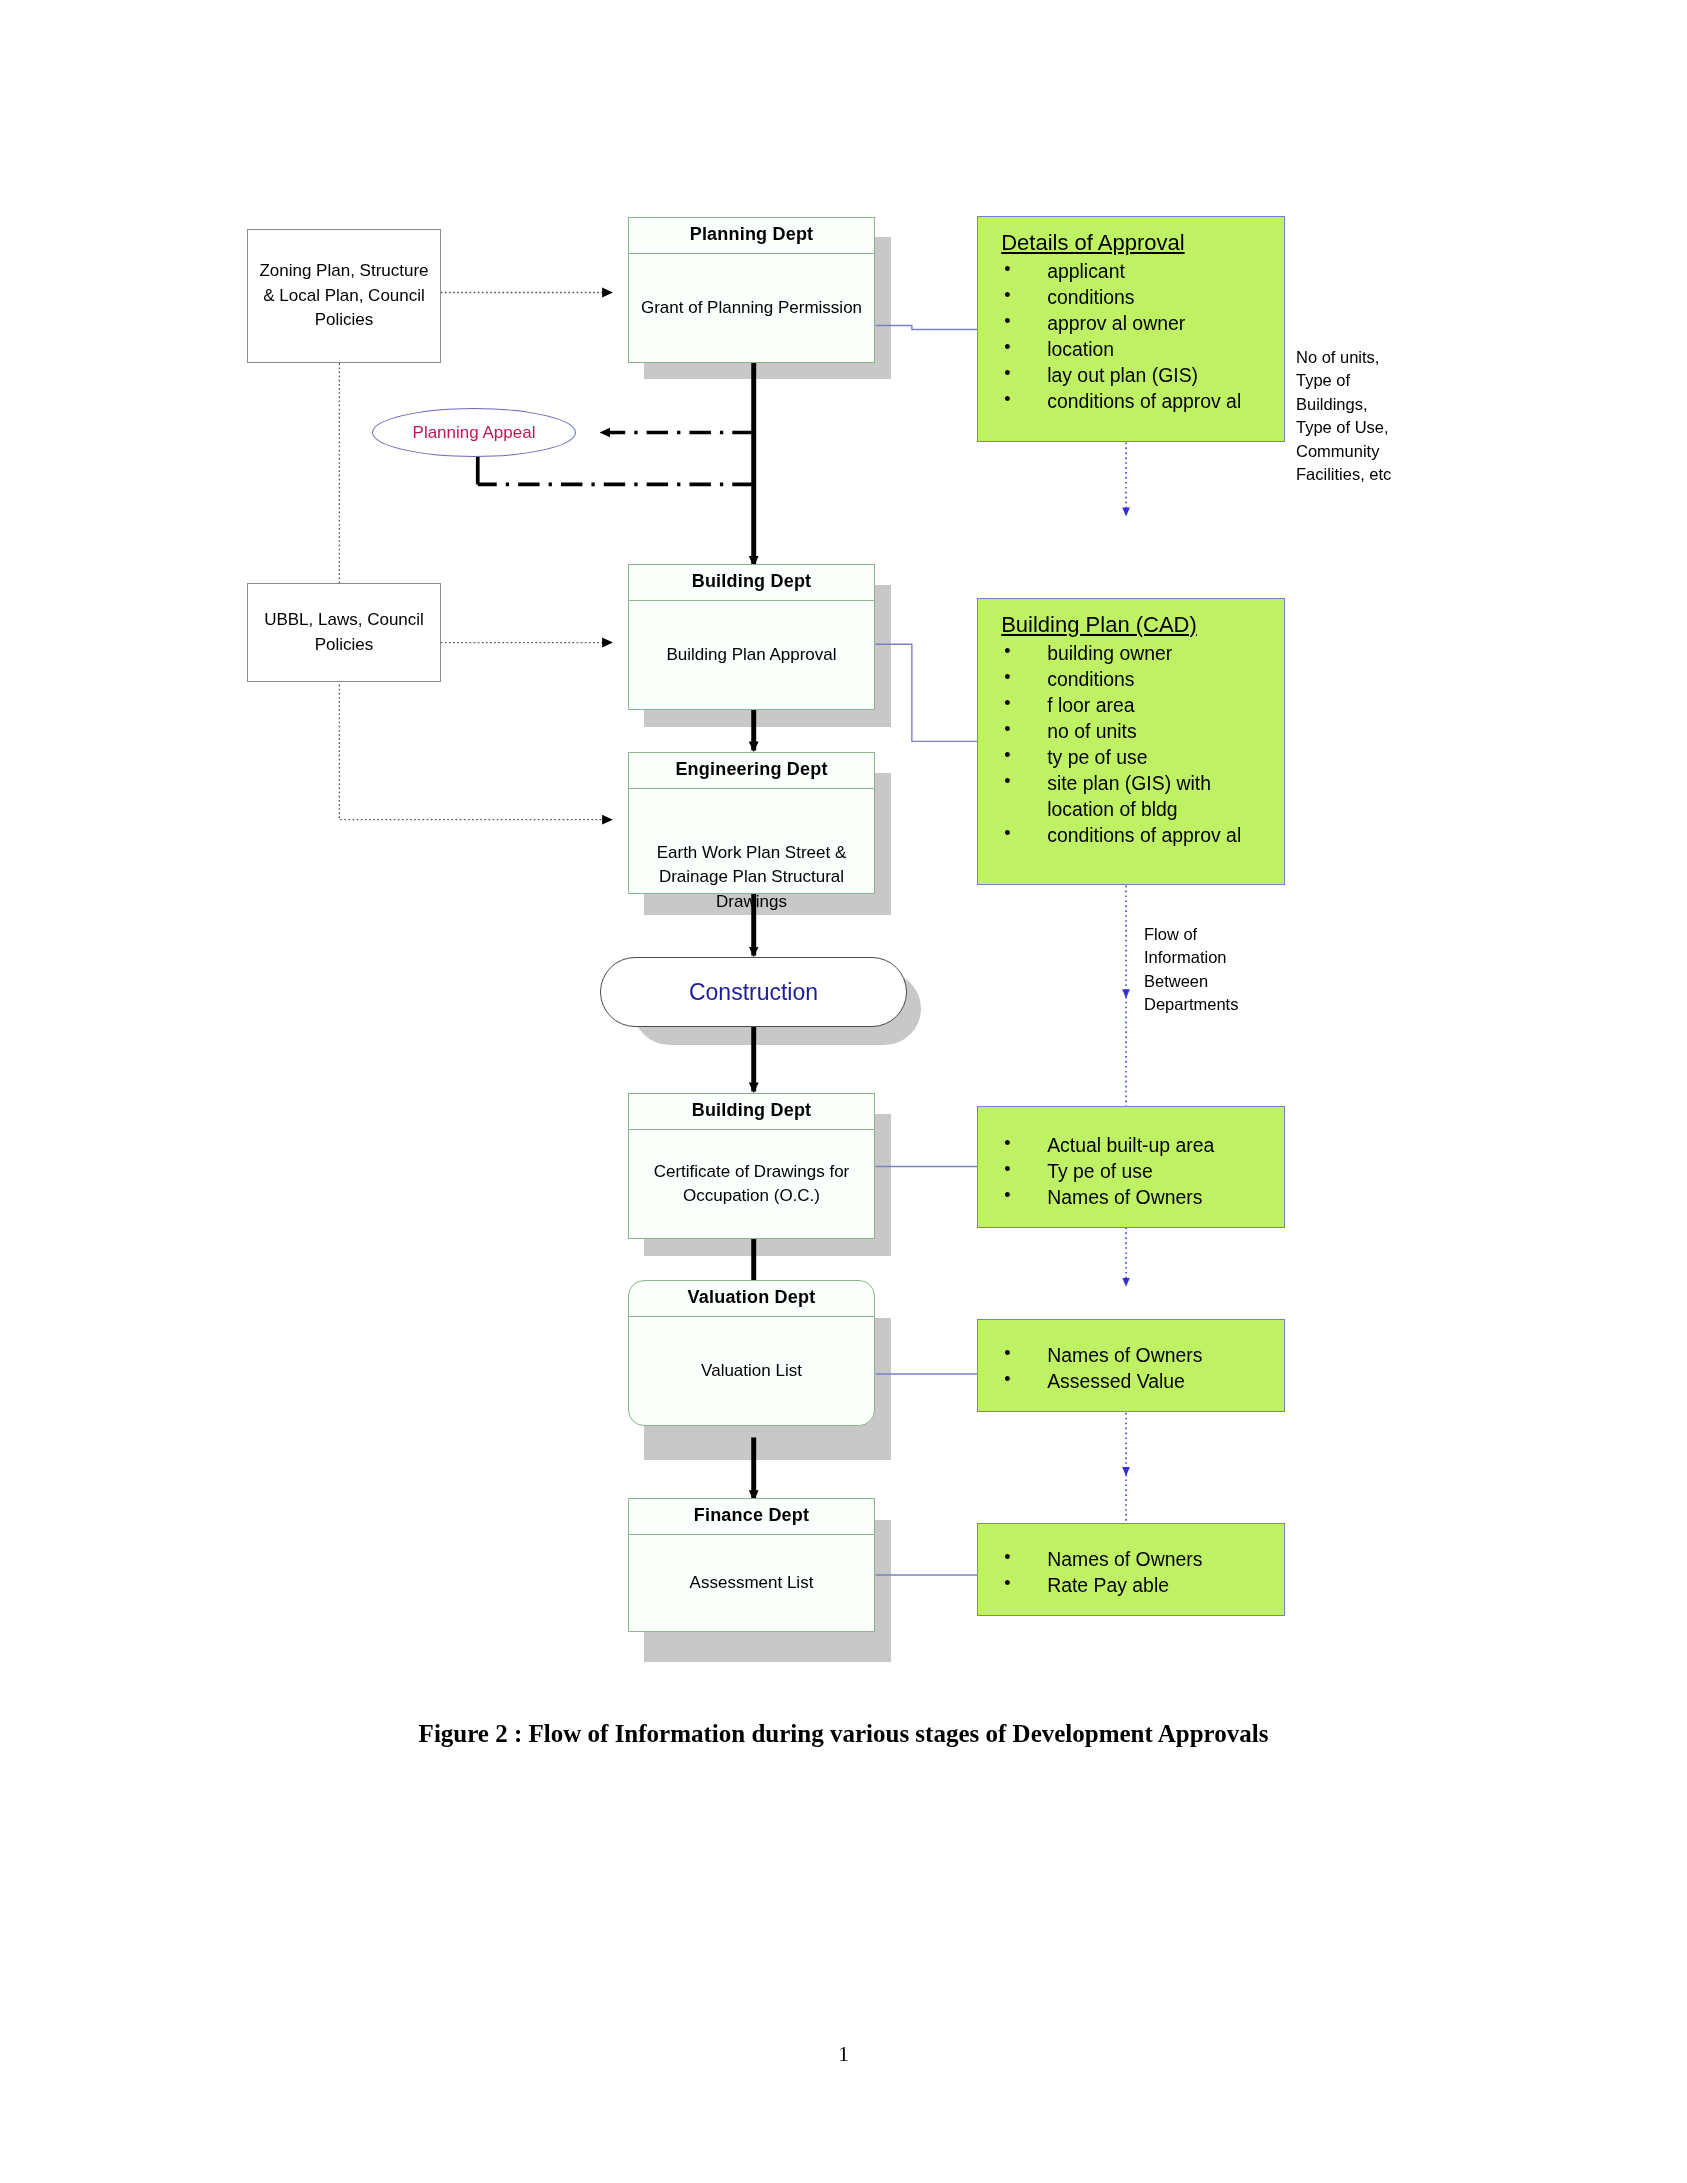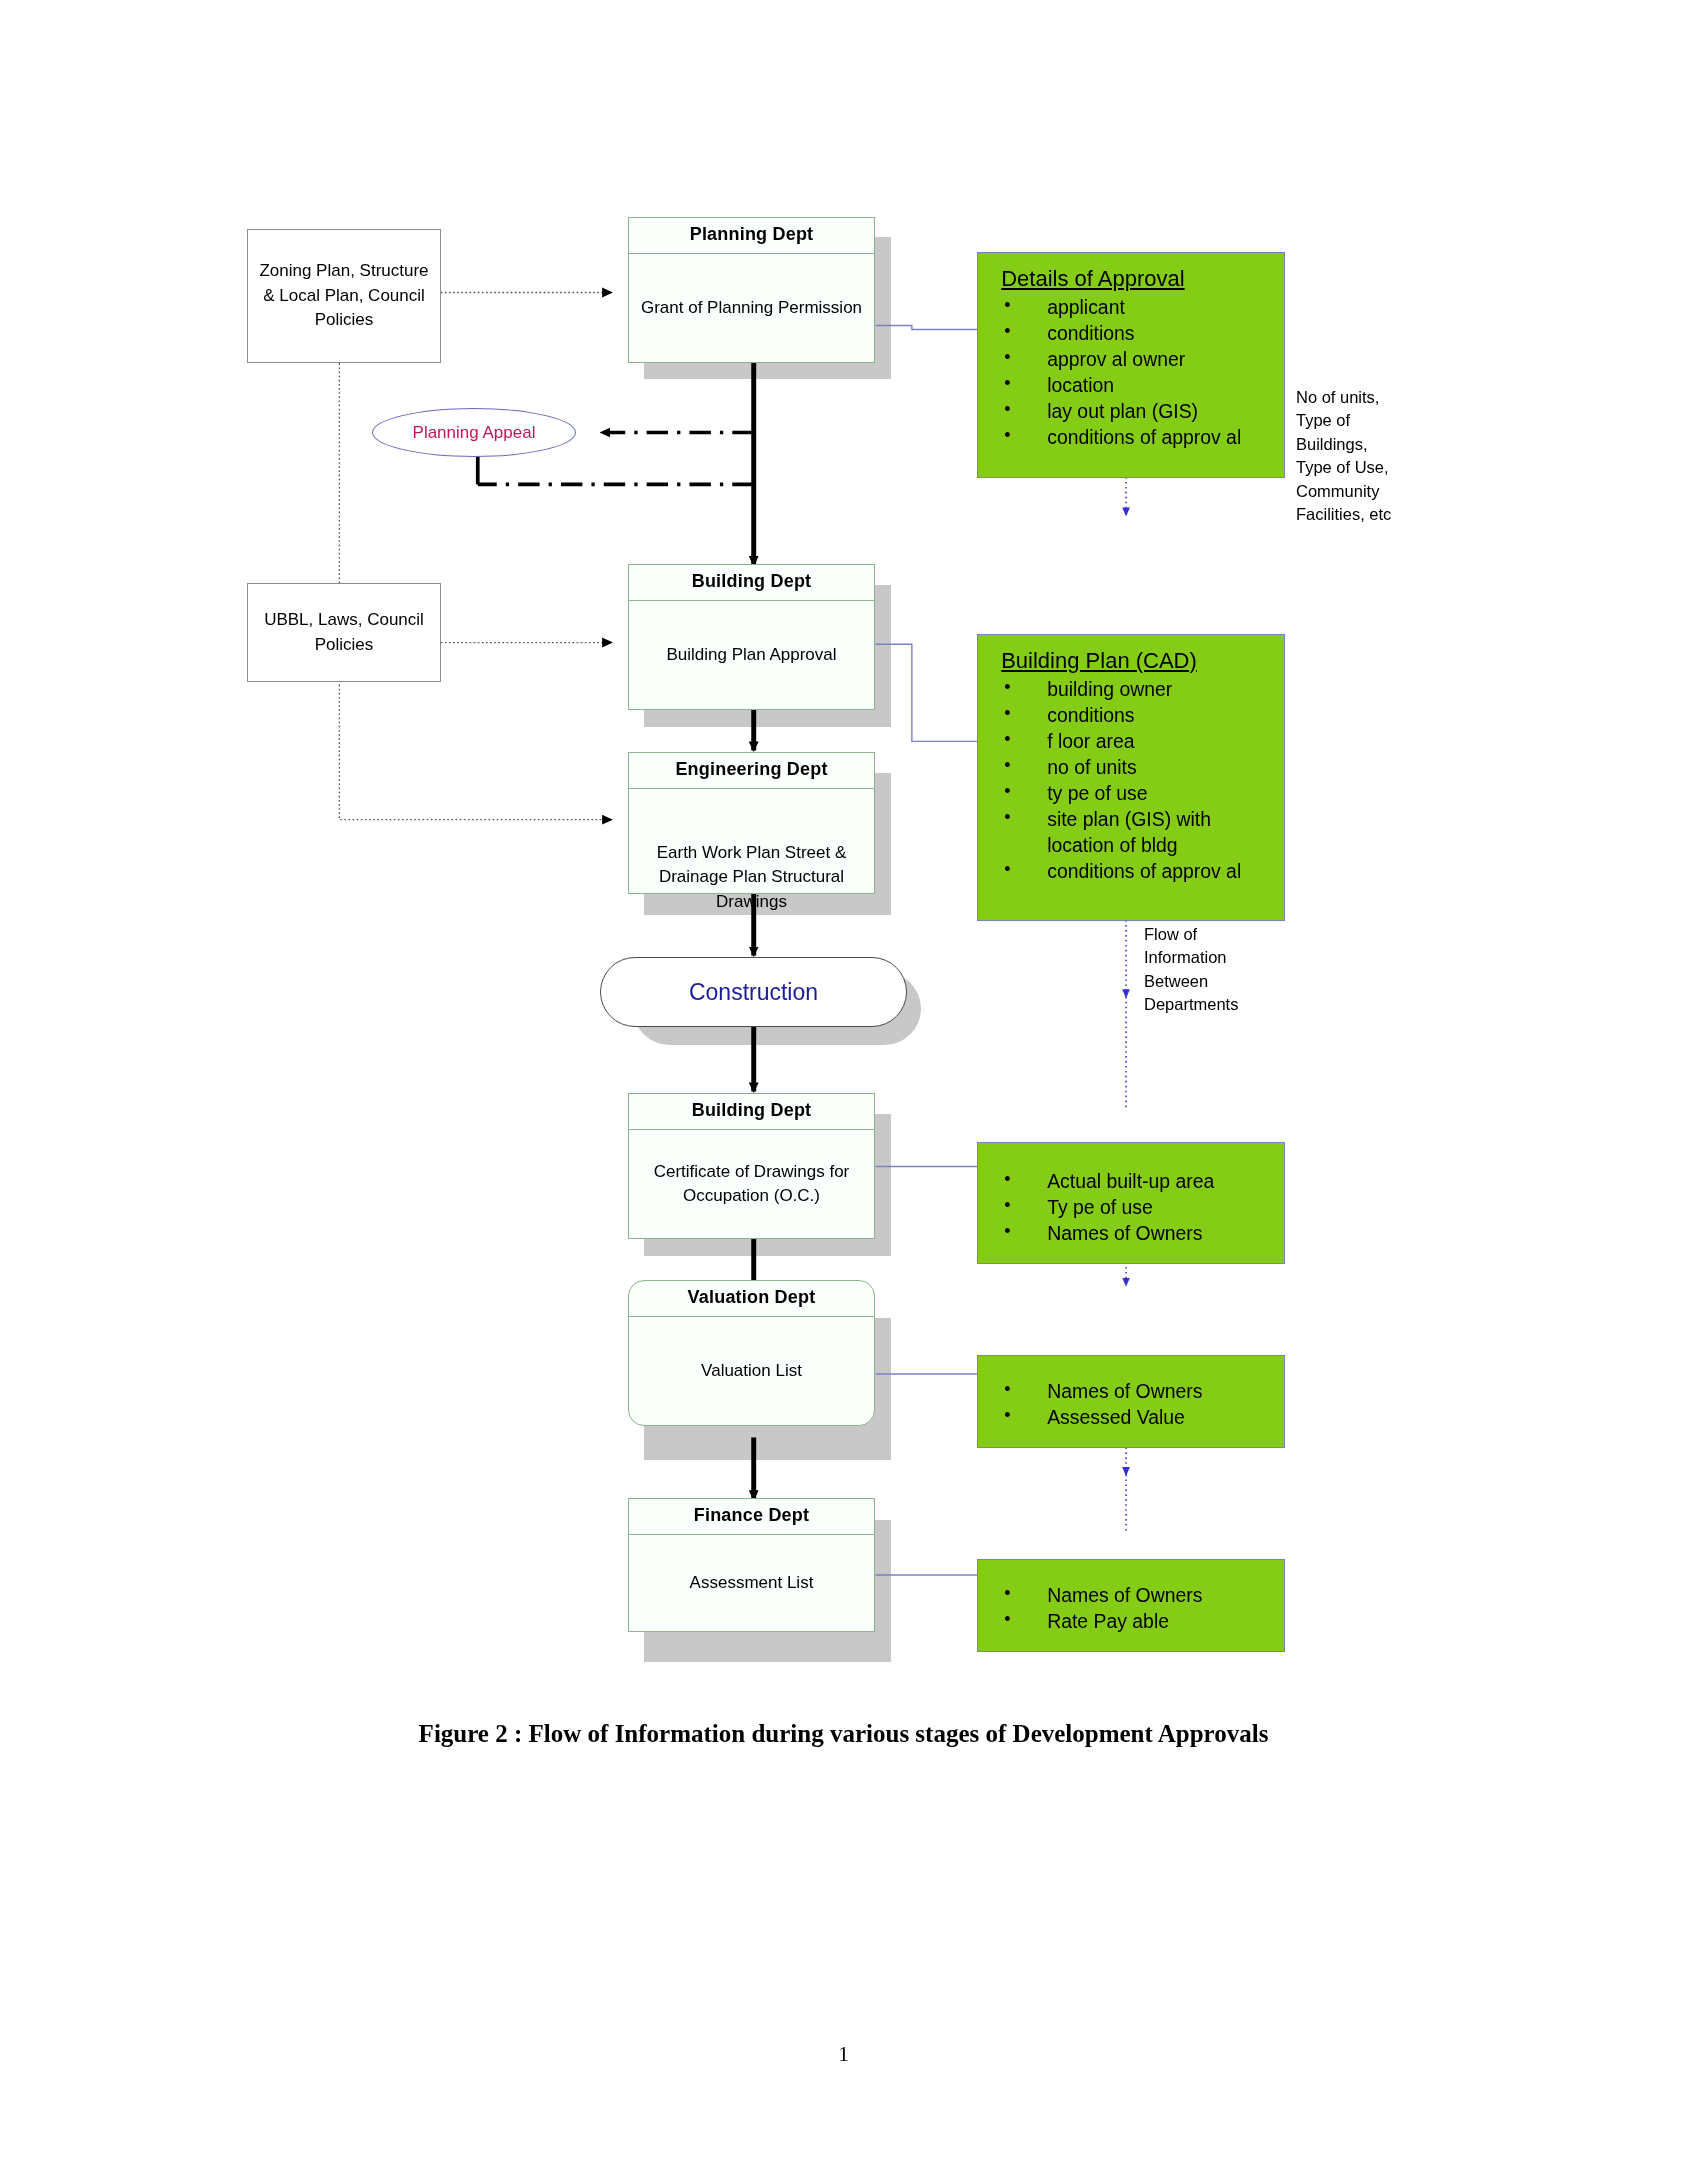--- a/index.html
+++ b/index.html
@@ -80,25 +80,24 @@
     font-size: 17px;
     line-height: 1.45;
     color: #000;
     padding: 3.3px 6.6px;
   }
 
   
   .info-box {
     position: absolute;
     box-sizing: border-box;
-    background: #84cc16;
+    background: #bef264;
     border: 1.2px solid #7b7fc4;
     z-index: 3;
     padding: 11.5px 15px 11.5px 8.2px;
-    margin-top: 36px;
   }
   .info-title {
     font-size: 22px;
     text-decoration: underline;
     margin: 0 0 1.6px 15px;
     line-height: 1.25;
     color: #000;
     white-space: nowrap;
   }
   .info-list {
@@ -348,21 +347,21 @@
     </ul>
   </div>
 
   <div class="info-box" style="left:977px; top:1523px; width:308px; height:93px;">
     <ul class="info-list" style="padding-top:10px;">
       <li>Names of  Owners</li>
       <li>Rate Pay able</li>
     </ul>
   </div>
 
-  <div class="plain-label" style="left:1296px; top:346px; width:157px;margin-top:40px;">No of units,
+  <div class="plain-label" style="left:1296px; top:346px; width:157px;">No of units,
 Type of
 Buildings,
 Type of Use,
 Community
 Facilities, etc</div>
 
   <div class="plain-label" style="left:1144px; top:923px; width:157px;">Flow of
 Information
 Between
 Departments</div>

